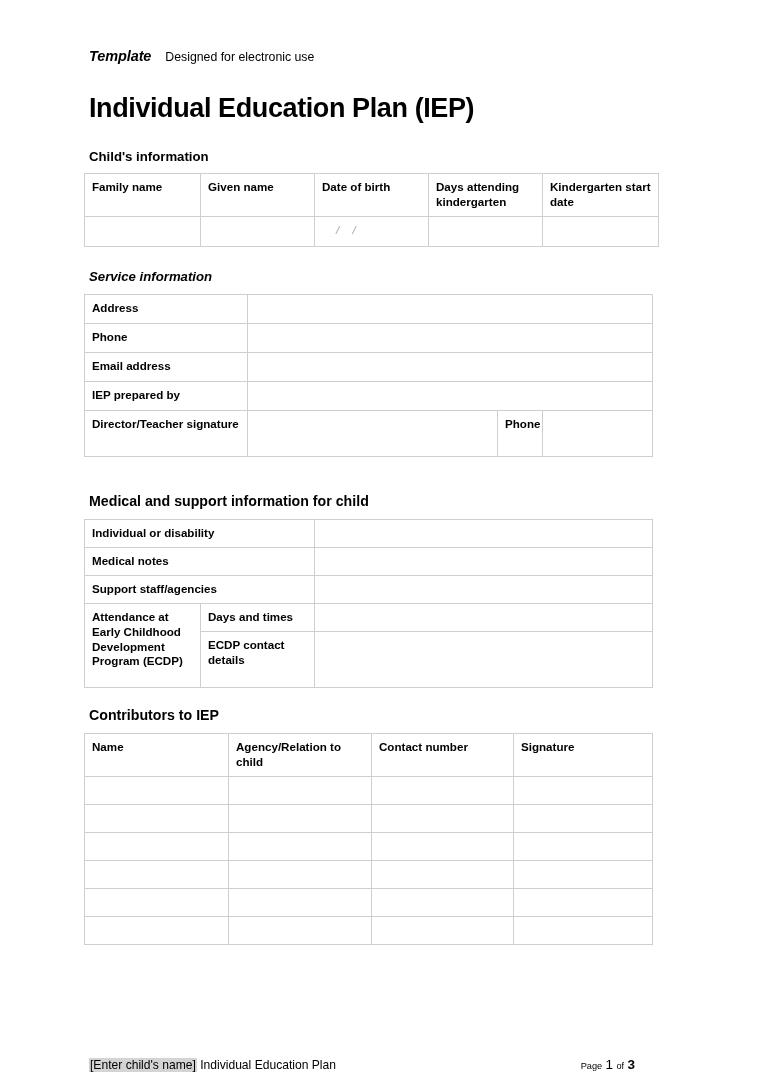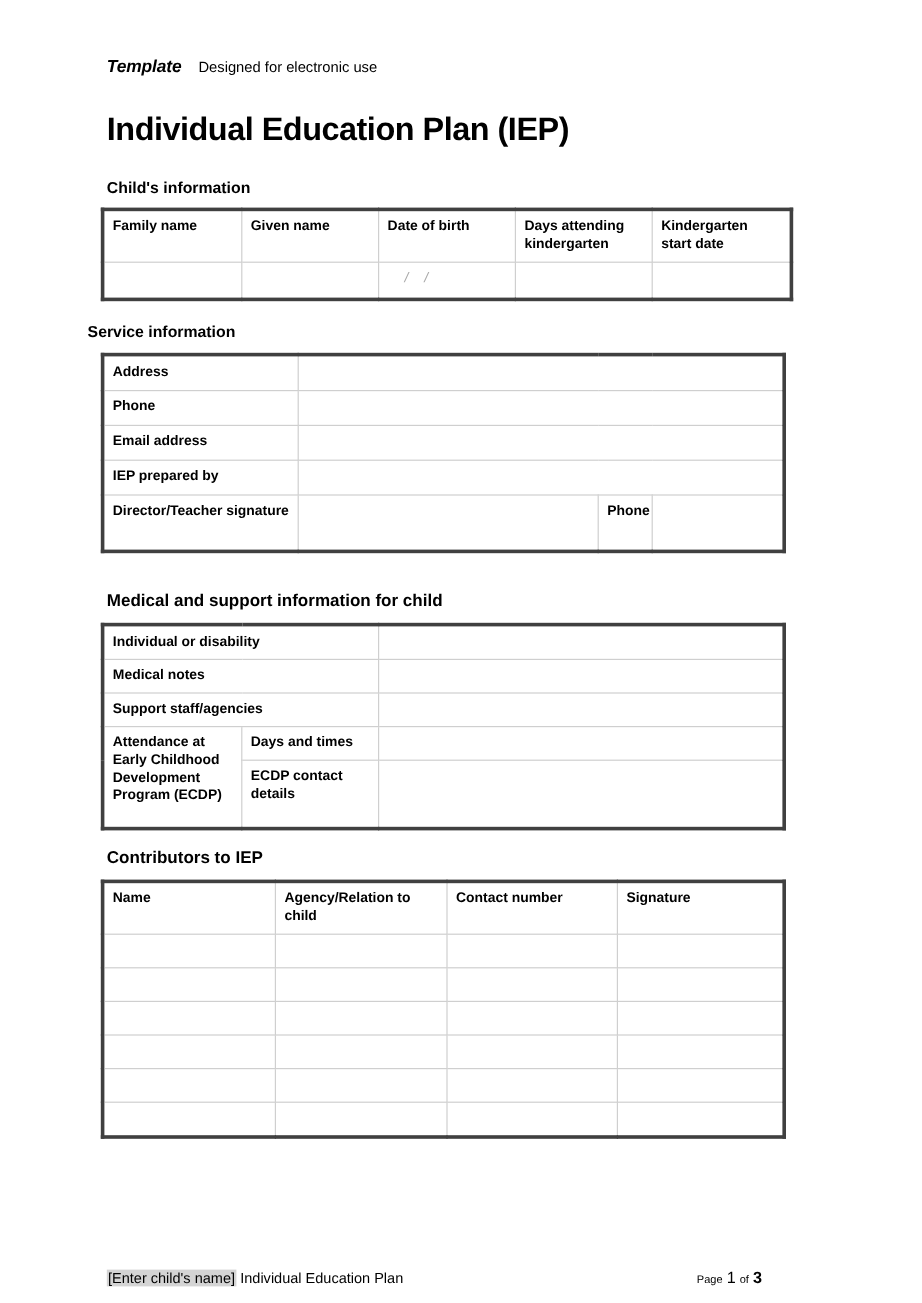--- a/index.html
+++ b/index.html
@@ -60,21 +60,21 @@
     font-size: 13.2px;
     line-height: 1.1;
   }
   .section-h.big { font-size: 14.2px; }
 
   
   table.doc {
     border-collapse: collapse;
     table-layout: fixed;
     width: 568px;
-    border: 3px solid #404040;
+    border: 1px solid #404040;
   }
   table.doc td {
     border: 1px solid #cfcfcf;
     padding: 6px 7px;
     vertical-align: top;
     font-size: 11.6px;
     line-height: 1.28;
     background: #ffffff;
   }
   td.lab {
@@ -93,21 +93,21 @@
     color: #a8a8a8;
     font-size: 11.6px;
     font-style: italic;
     letter-spacing: 5px;
     padding-left: 14px;
   }
 
   
   #h-child      { position: absolute; left: 89px; top: 150px; }
   #t-child      { position: absolute; left: 84px; top: 173px; }
-  #h-service    { position: absolute; left: 73px; top: 270px; }
+  #h-service    { position: absolute; left: 89px; top: 270px; font-style: italic; }
   #t-service    { position: absolute; left: 84px; top: 294px; }
   #h-medical    { position: absolute; left: 89px; top: 494px; }
   #t-medical    { position: absolute; left: 84px; top: 519px; }
   #h-contrib    { position: absolute; left: 89px; top: 708px; }
   #t-contrib    { position: absolute; left: 84px; top: 733px; }
 
   
   .footer {
     position: absolute;
     left: 89px;

